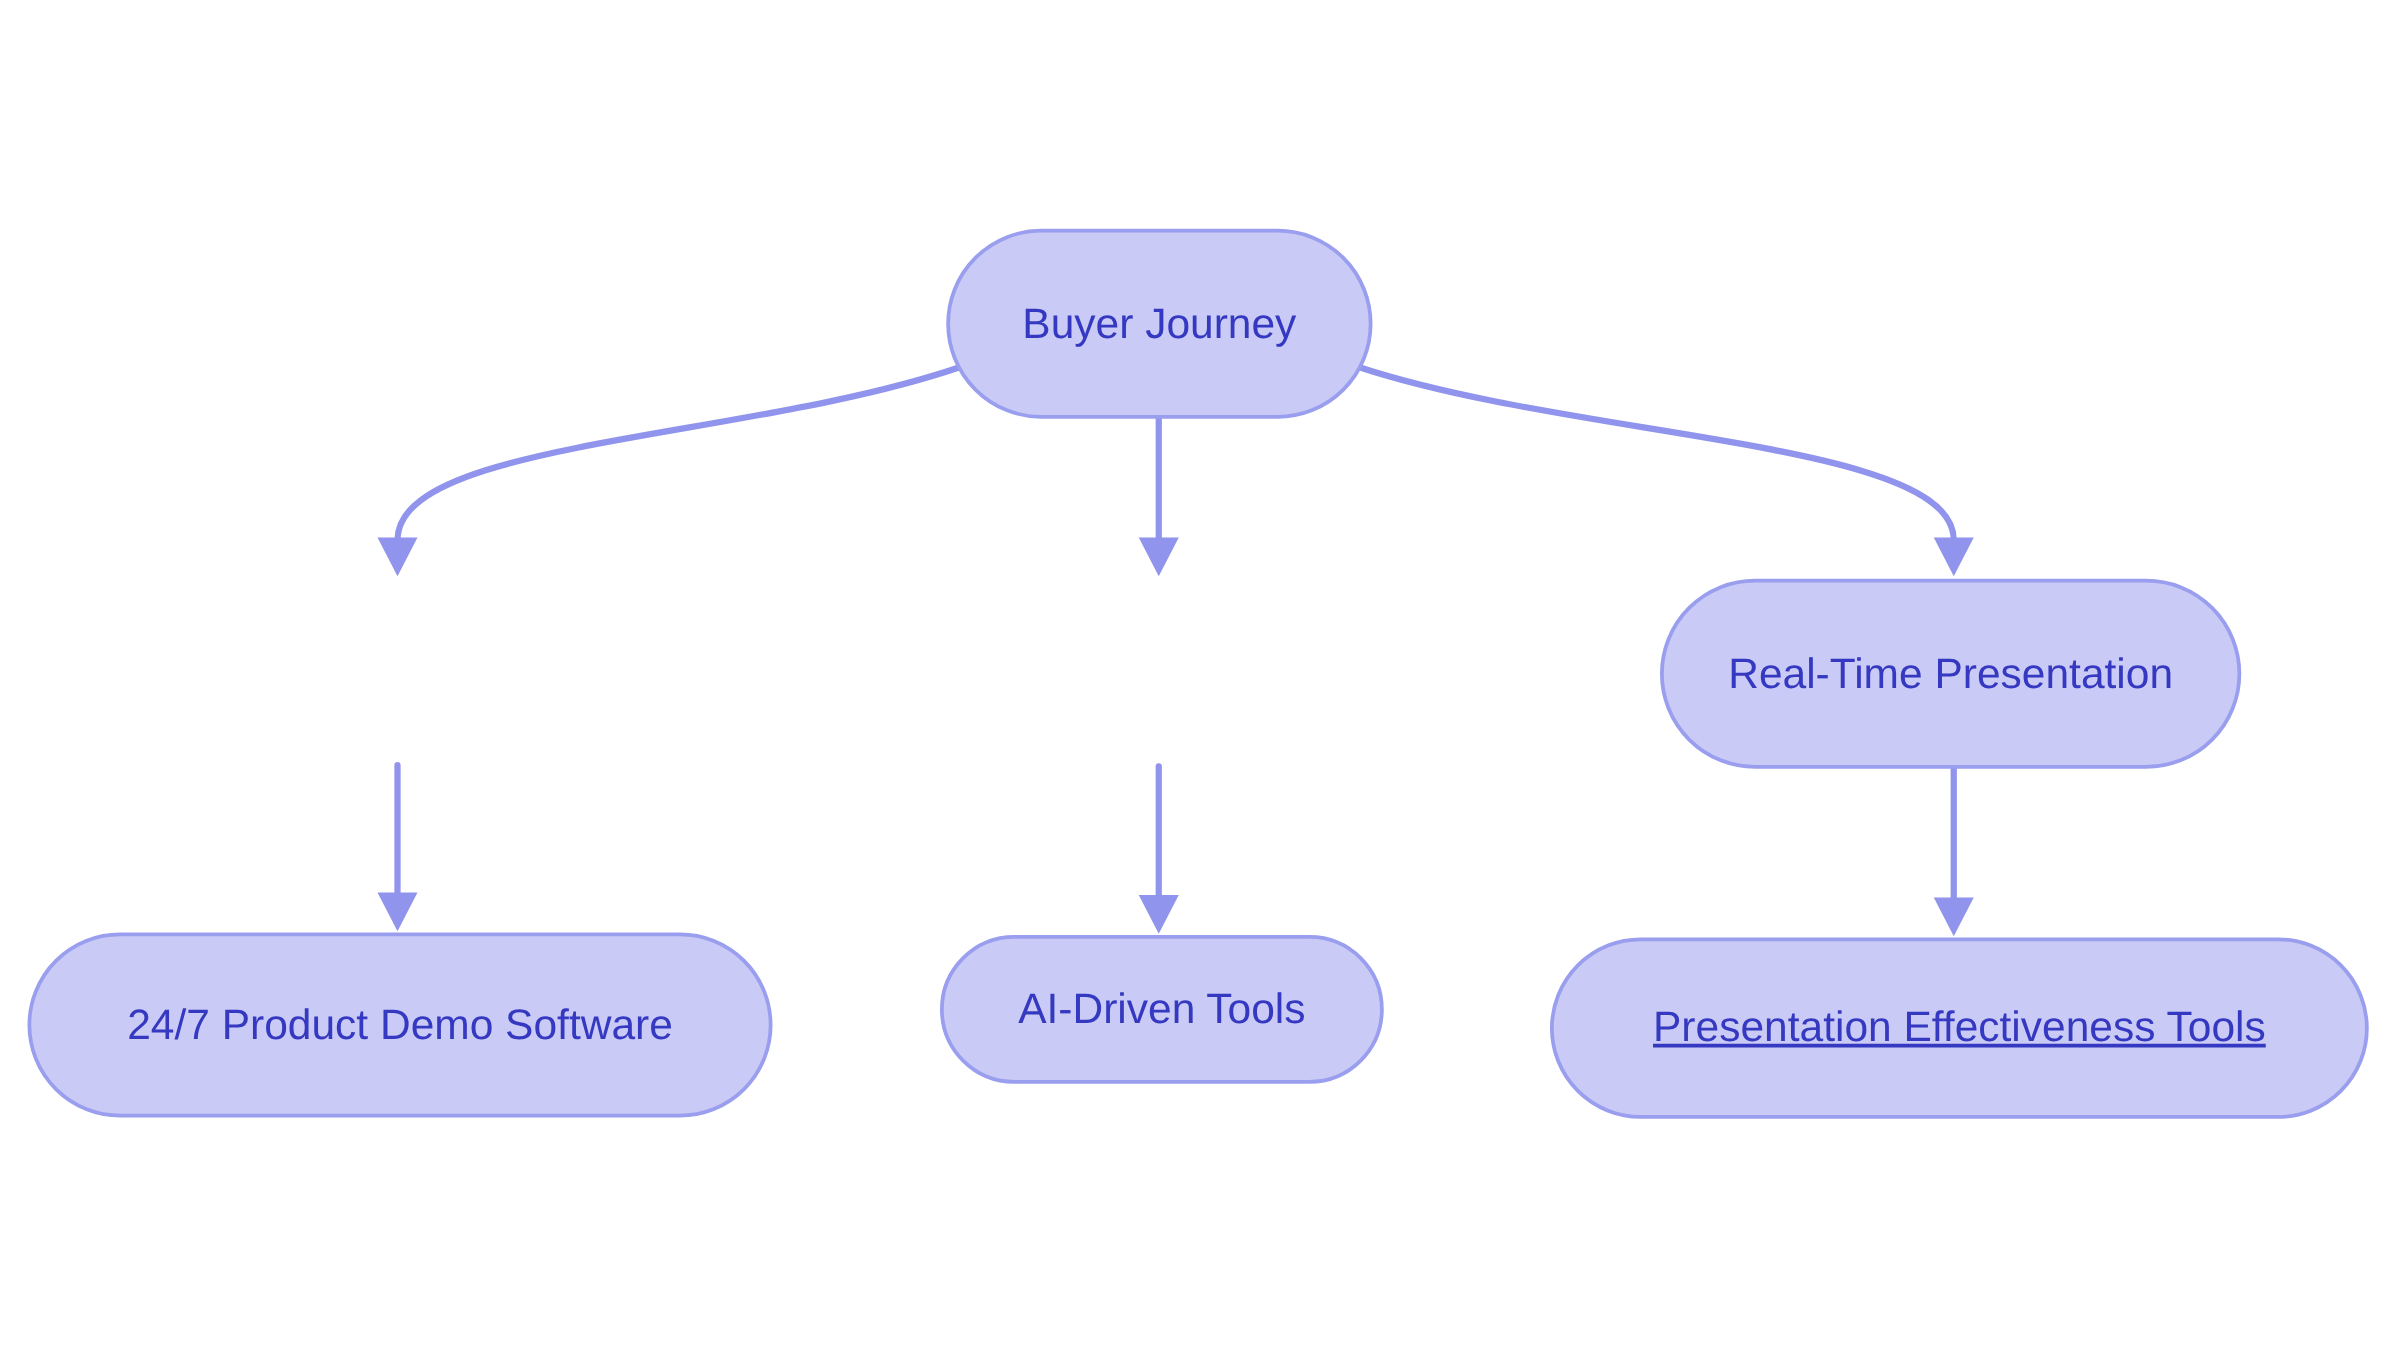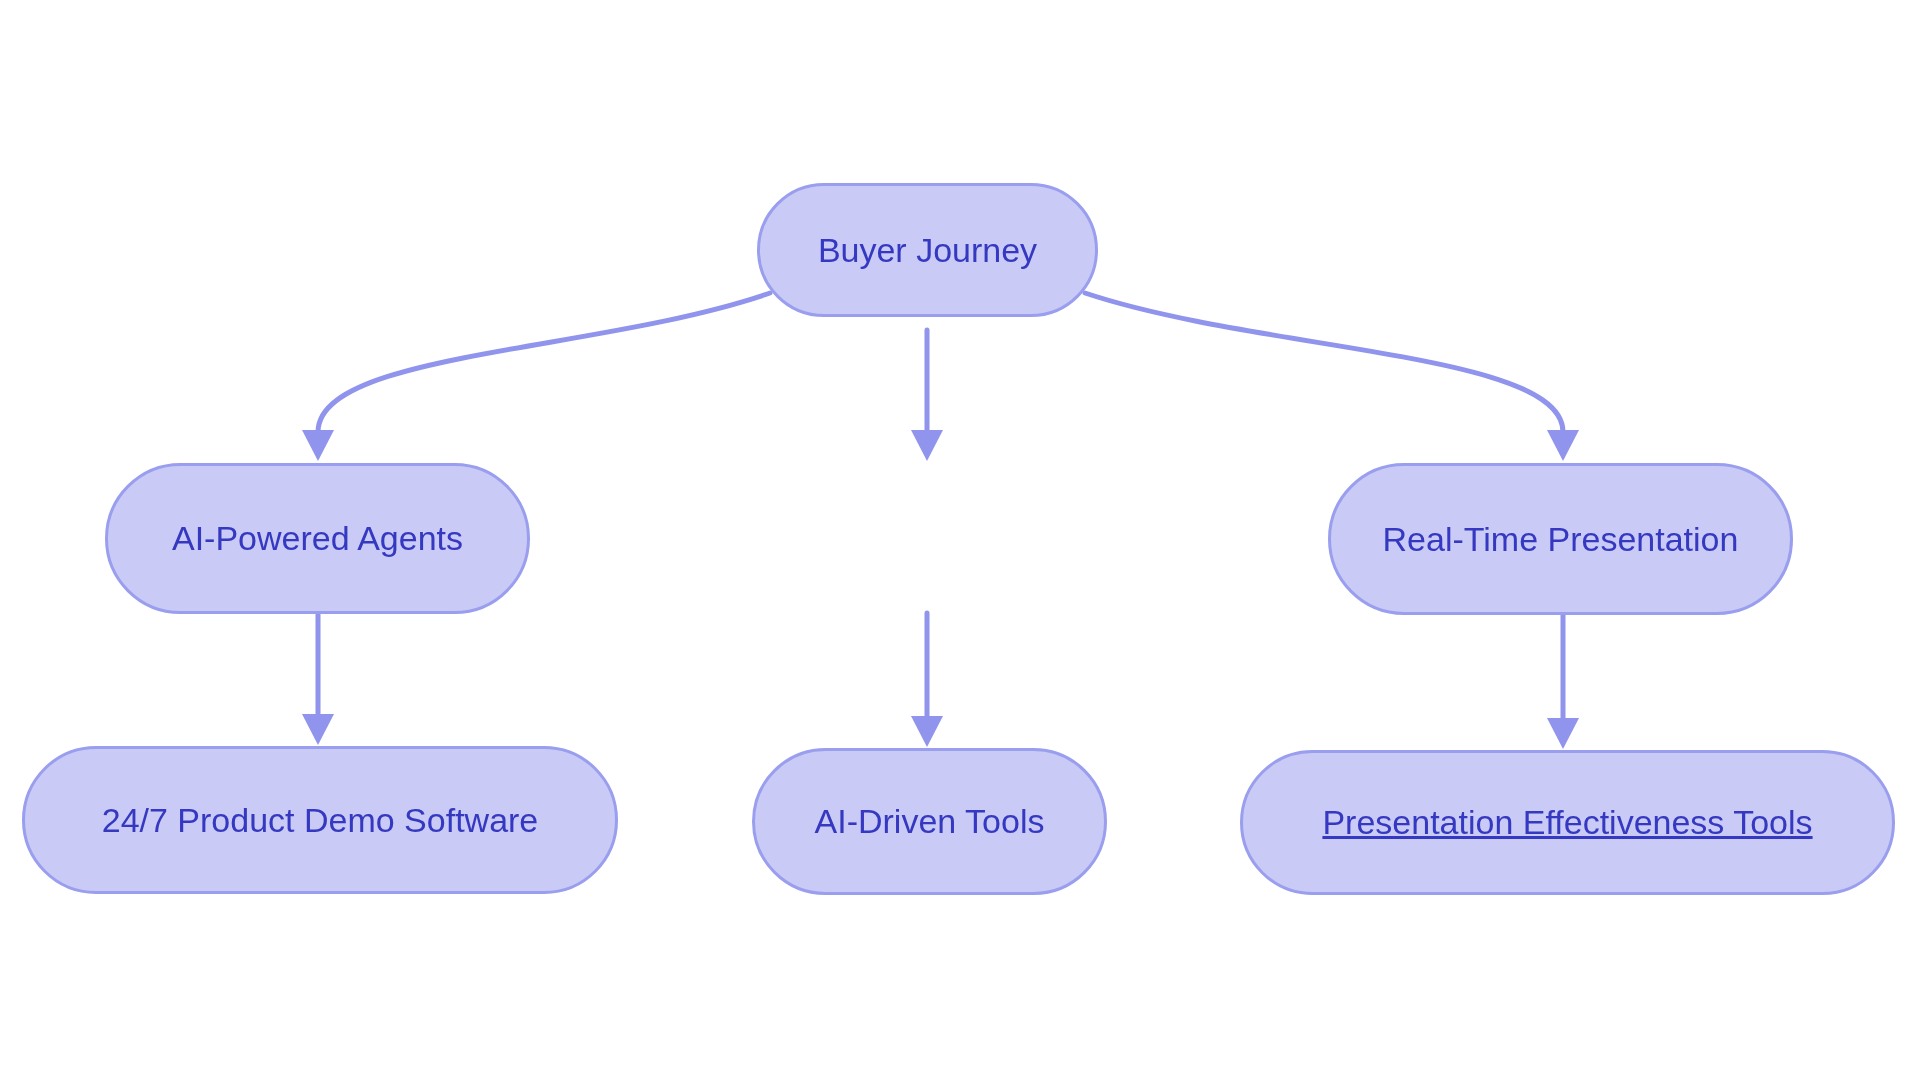--- a/index.html
+++ b/index.html
@@ -86,38 +86,35 @@
       <path d="M 927,613 L 927,718" stroke="#9094ec"></path>
       <polygon points="911,716 943,716 927,747" fill="#9094ec"></polygon>
     </g>
 
     <g>
       <path d="M 1563,613 L 1563,720" stroke="#9094ec"></path>
       <polygon points="1547,718 1579,718 1563,749" fill="#9094ec"></polygon>
     </g>
   </svg>
 
-  <div class="node" style="left:757px; top:183px; width:341px; height:134px;">
+  <div class="node" style="left:757px; top:183px; width:341px; height:152px;">
     <span>Buyer Journey</span>
   </div>
 
-  <div class="node" style="left:105px; top:463px; width:425px; height:151px;">
-    <span>AI-Powered Agents</span>
-  </div>
 
 
   <div class="node" style="left:1328px; top:463px; width:465px; height:152px;">
     <span>Real-Time Presentation</span>
   </div>
 
   <div class="node" style="left:22px; top:746px; width:596px; height:148px;">
     <span>24/7 Product Demo Software</span>
   </div>
 
-  <div class="node" style="left:752px; top:748px; width:355px; height:147px;">
+  <div class="node" style="left:752px; top:748px; width:355px; height:119px;">
     <span>AI-Driven Tools</span>
   </div>
 
   <div class="node" style="left:1240px; top:750px; width:655px; height:145px;text-decoration:underline;">
     <span>Presentation Effectiveness Tools</span>
   </div>
 
 </div>
 
 </body></html>

